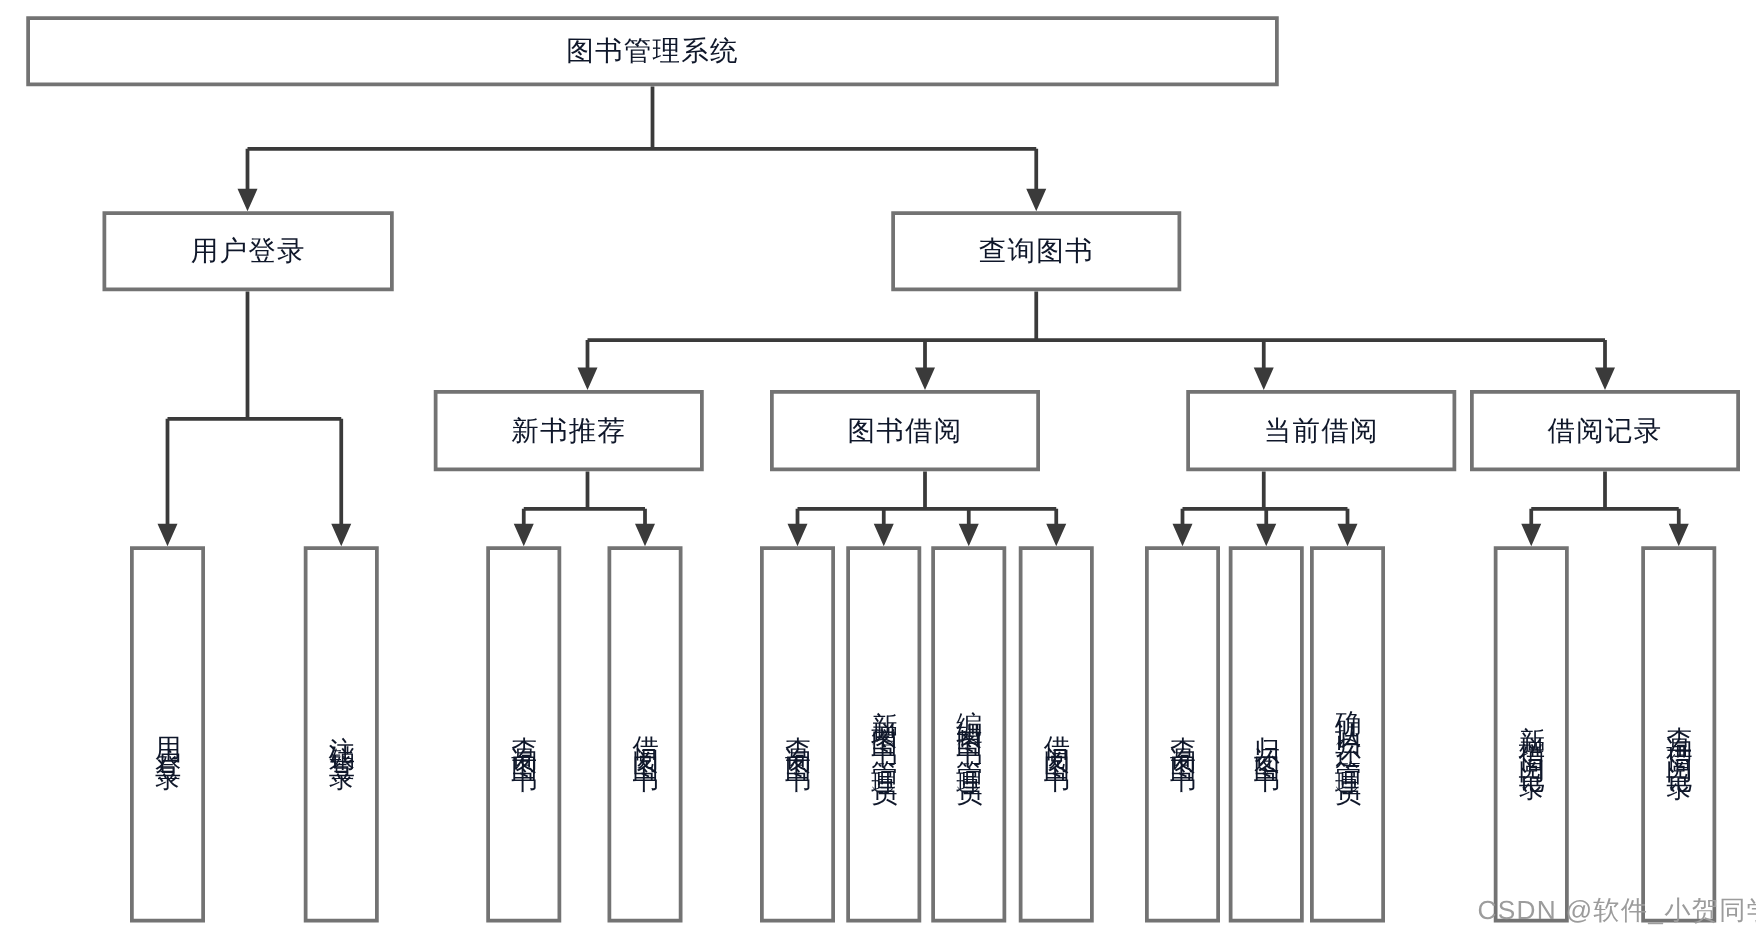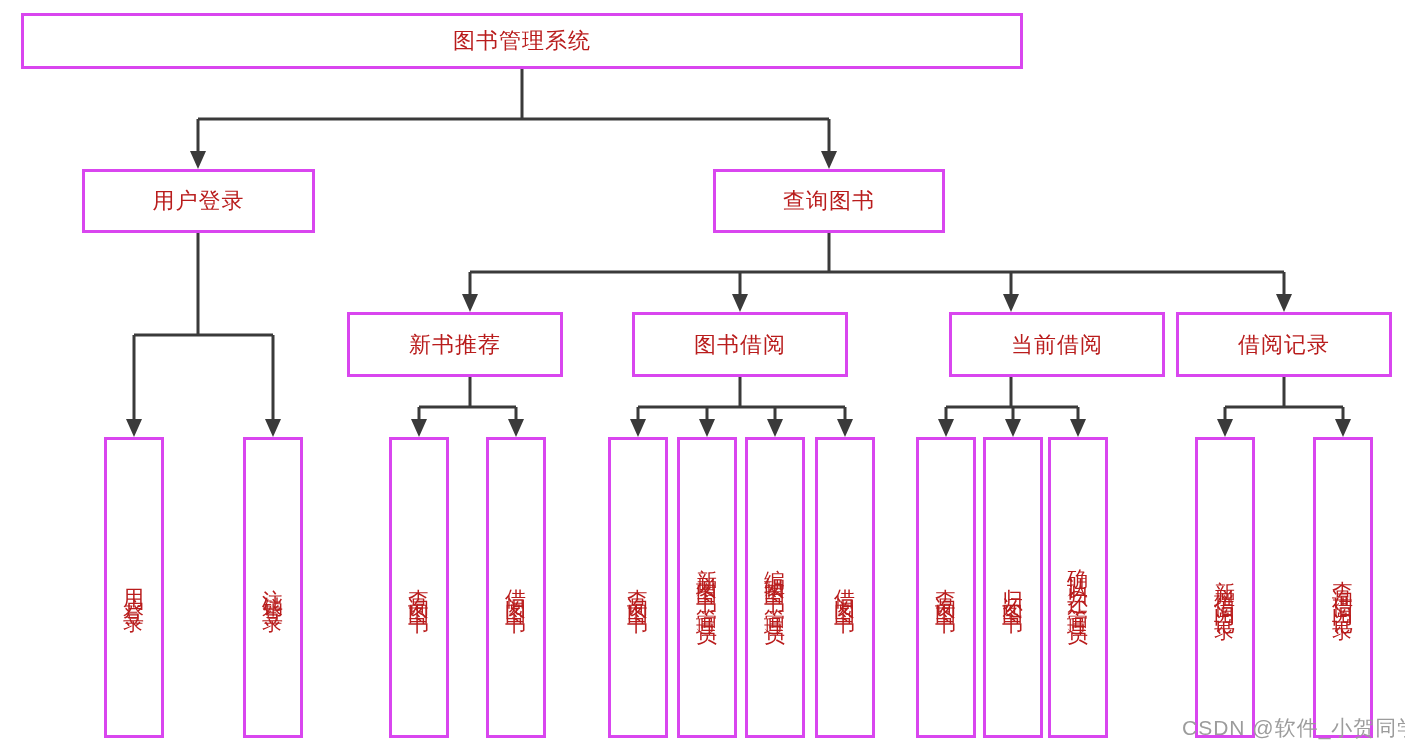--- a/index.html
+++ b/index.html
@@ -3,23 +3,23 @@
 <meta charset="utf-8">
 <style>
   html,body{margin:0;padding:0;background:#ffffff;}
   .stage{
     position:relative;width:1405px;height:747px;background:#ffffff;
     font-family:"Liberation Sans",sans-serif;overflow:hidden;
   }
   .connectors{position:absolute;left:0;top:0;width:1405px;height:747px;}
   .box{
     position:absolute;box-sizing:border-box;
-    border:3px solid #d946ef;background:#ffffff;
+    border:3px solid #737373;background:#ffffff;
     display:flex;align-items:center;justify-content:center;
-    color:#b91c1c;z-index:2;
+    color:#0f172a;z-index:2;
   }
   .h-box{font-size:22px;letter-spacing:1px;white-space:nowrap;}
   .root-box{left:21px;top:13px;width:1002px;height:56px;}
   .lvl1{top:169px;height:64px;}
   .lvl2{top:312px;height:65px;width:216px;}
   .leaf{
     top:437px;width:60px;height:301px;
     writing-mode:vertical-rl;text-orientation:mixed;
     font-size:21px;letter-spacing:8px;line-height:1;
   }
@@ -70,21 +70,21 @@
       M1217 419 L1233 419 L1225 437 Z
       M1335 419 L1351 419 L1343 437 Z"></path>
   </svg>
 
   <div class="box h-box root-box">图书管理系统</div>
 
   <div class="box h-box lvl1" style="left:82px;width:233px;">用户登录</div>
   <div class="box h-box lvl1" style="left:713px;width:232px;">查询图书</div>
 
   <div class="box h-box lvl2" style="left:347px;">新书推荐</div>
-  <div class="box h-box lvl2" style="left:632px;">图书借阅</div>
+  <div class="box h-box lvl2" style="left:616px;">图书借阅</div>
   <div class="box h-box lvl2" style="left:903px;margin-left:46px;">当前借阅</div>
   <div class="box h-box lvl2" style="left:1176px;">借阅记录</div>
 
   <div class="box leaf" style="left:104px;">
     <span>用户登录</span>
   </div>
   <div class="box leaf" style="left:243px;">
     <span>注销登录</span>
   </div>
 

